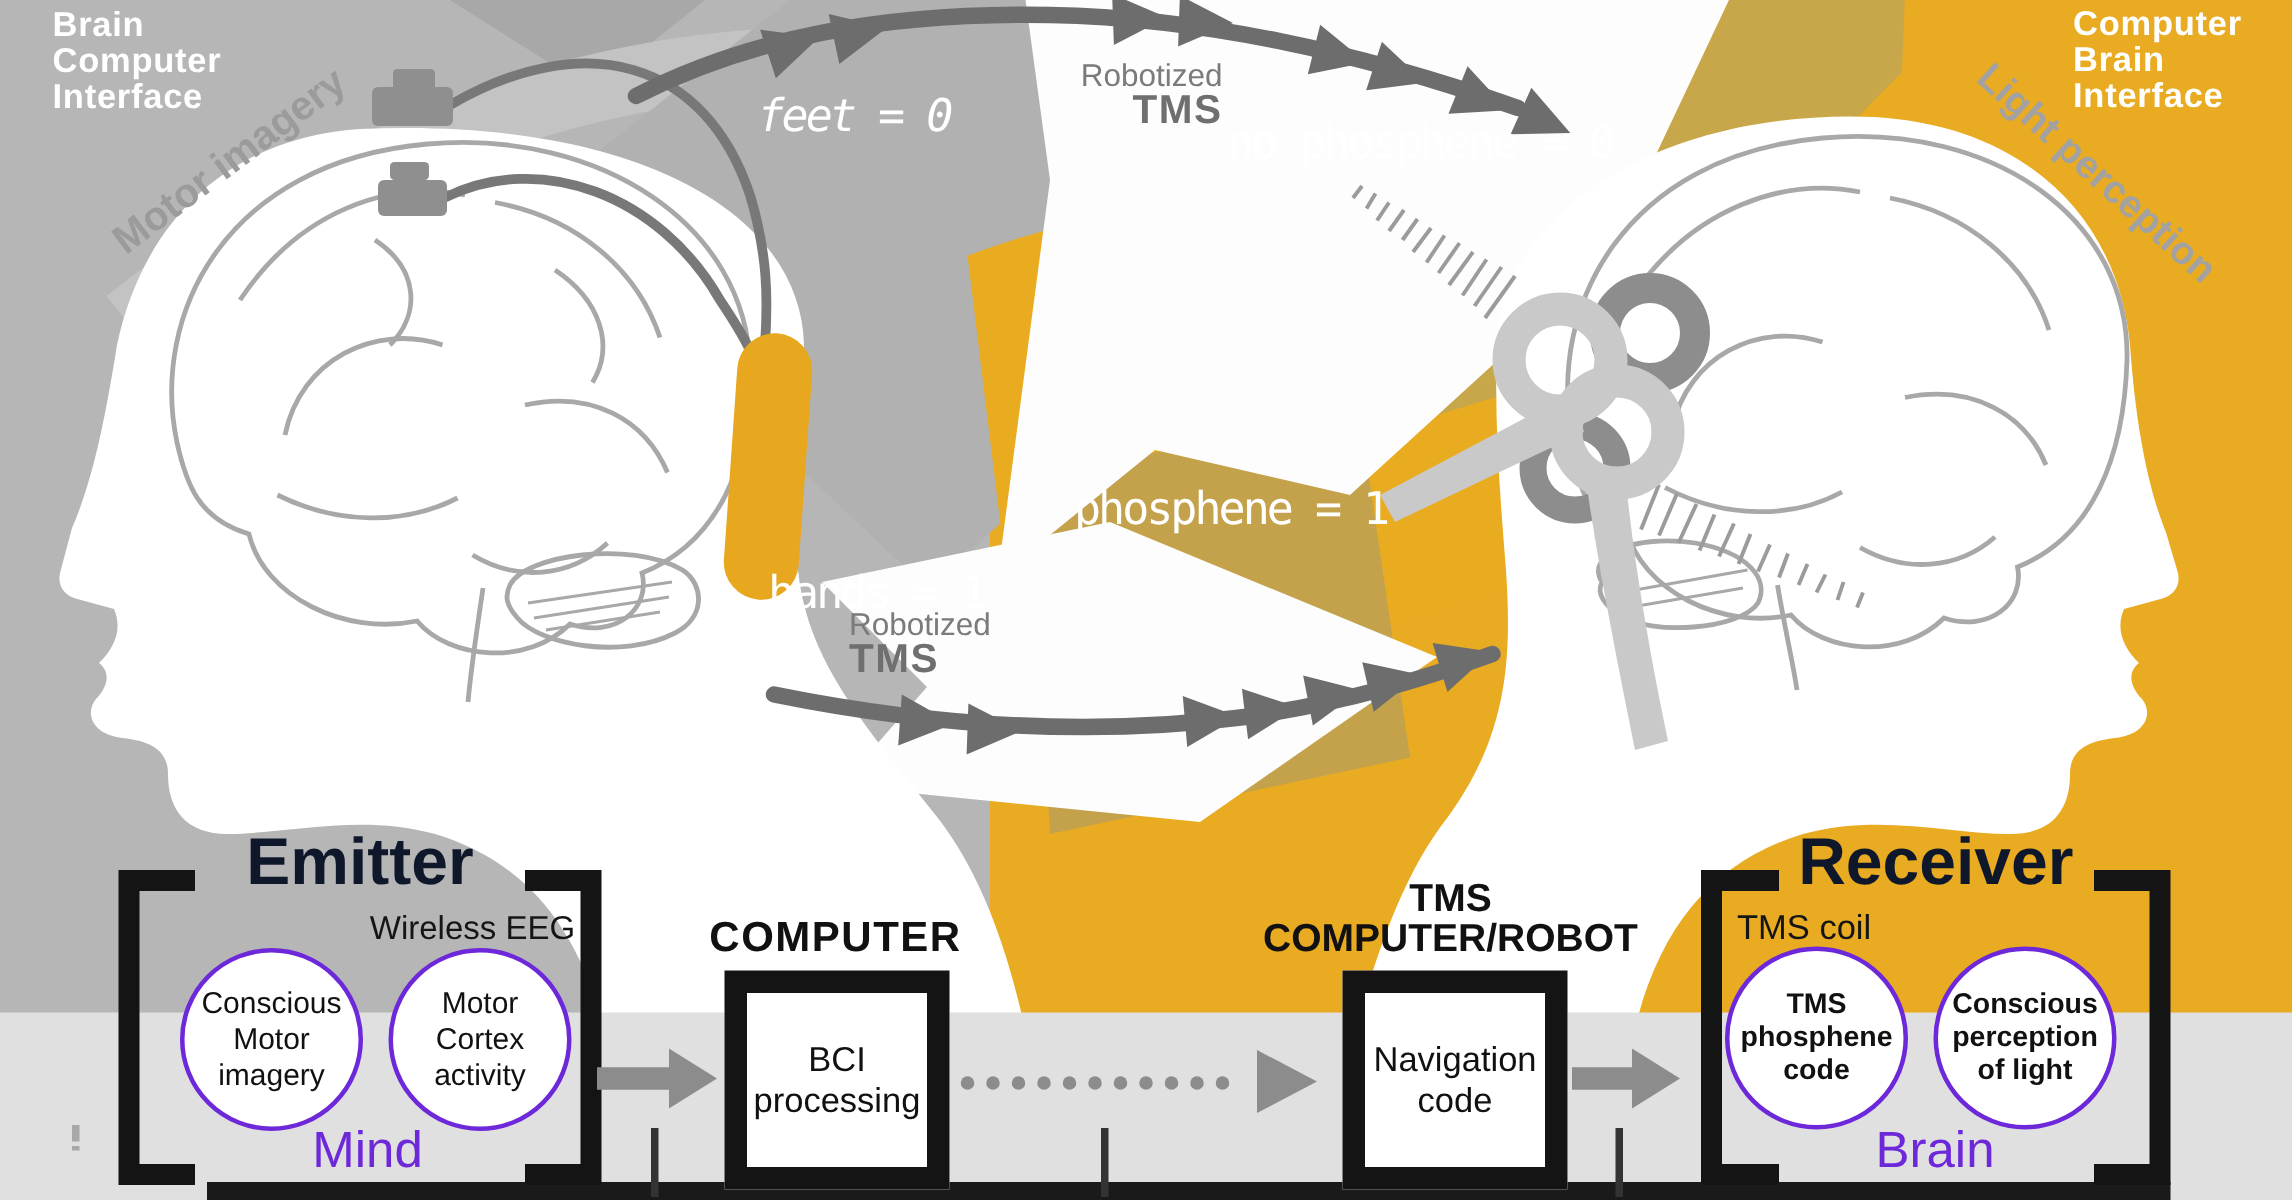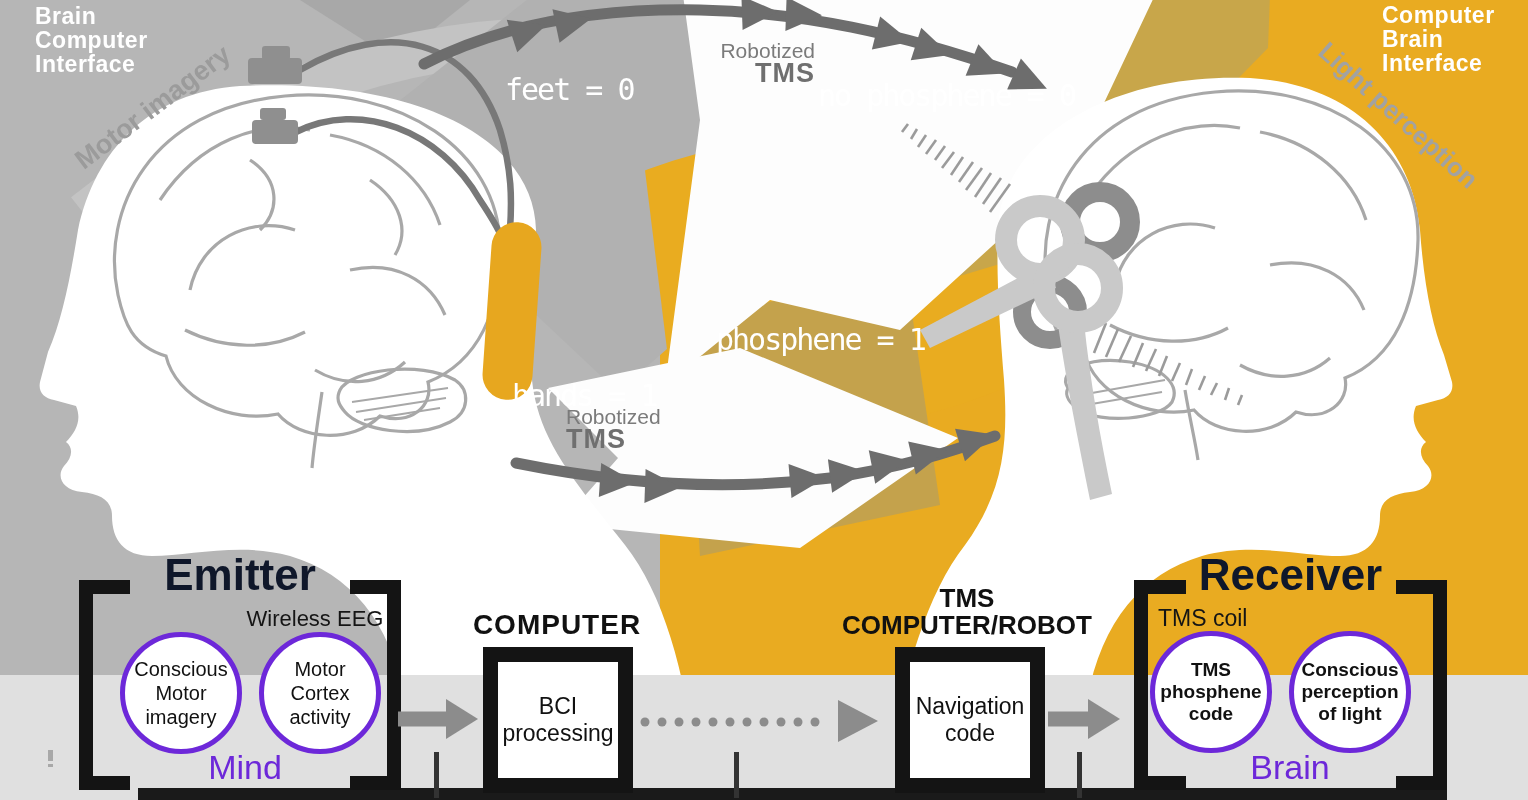--- a/index.html
+++ b/index.html
@@ -22,21 +22,21 @@
     color:#ffffff;font-size:30px;letter-spacing:-2px;white-space:nowrap;
   }
   .robotized{color:#7b7b7b;font-size:21px;line-height:22px;white-space:nowrap;}
   .robotized b{display:block;font-size:27px;color:#6f6f6f;letter-spacing:1px;}
   .internet-line{color:#8a8a8a;font-weight:bold;font-size:21px;line-height:24px;}
   .internet-code{font-family:"DejaVu Sans Mono", monospace;color:#3c3c3c;font-size:21px;letter-spacing:-1px;margin-top:4px;}
   .big-title{color:#0f172a;font-weight:bold;font-size:44px;text-align:center;white-space:nowrap;}
   .device-label{color:#151515;font-size:22px;text-align:center;white-space:nowrap;}
   .node-circle{
     box-sizing:border-box;width:122px;height:122px;border-radius:50%;
-    border:5px solid #6d28d9;background:#ffffff;
+    border:3px solid #6d28d9;background:#ffffff;
     display:flex;flex-direction:column;align-items:center;justify-content:center;
     text-align:center;color:#111;
   }
   .node-circle span{display:block;font-size:20px;line-height:24px;}
   .node-circle.bold span{font-weight:bold;font-size:19px;line-height:22px;}
   .flow-footer{
     display:flex;align-items:center;justify-content:center;gap:12px;
     color:#6d28d9;font-weight:normal;font-size:34px;white-space:nowrap;flex-direction:column;
   }
   .stage-title{color:#111;font-weight:bold;font-size:28px;text-align:center;line-height:29px;white-space:nowrap;}
@@ -254,21 +254,21 @@
   </div>
   <div class="abs corner-label" style="left:1382px;top:3px;">
     <div>Computer</div>
     <div>Brain</div>
     <div>Interface</div>
   </div>
 
   <div class="abs rot-label" style="left:28px;top:92px;width:250px;transform:rotate(-37deg);">Motor imagery</div>
   <div class="abs rot-label" style="left:1268px;top:100px;width:260px;transform:rotate(42deg);color:#a2a2a2;font-size:26px;">Light perception</div>
 
-  <div class="abs mono-val" style="left:505px;top:72px;">feet = 0</div>
+  <div class="abs mono-val" style="left:505px;top:60px;font-style:italic;">feet = 0</div>
   <div class="abs mono-val" style="left:818px;top:78px;">no phosphene = 0</div>
   <div class="abs mono-val" style="left:716px;top:322px;">phosphene = 1</div>
   <div class="abs mono-val" style="left:512px;top:378px;">hands = 1</div>
 
   <div class="abs robotized" style="left:640px;top:40px;width:175px;text-align:right;">
     <span>Robotized</span>
     <b>TMS</b>
   </div>
   <div class="abs robotized" style="left:566px;top:406px;text-align:left;">
     <span>Robotized</span>

